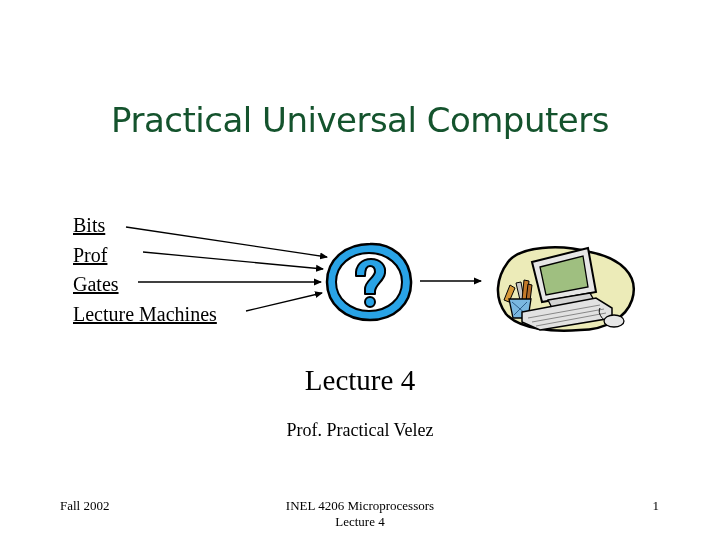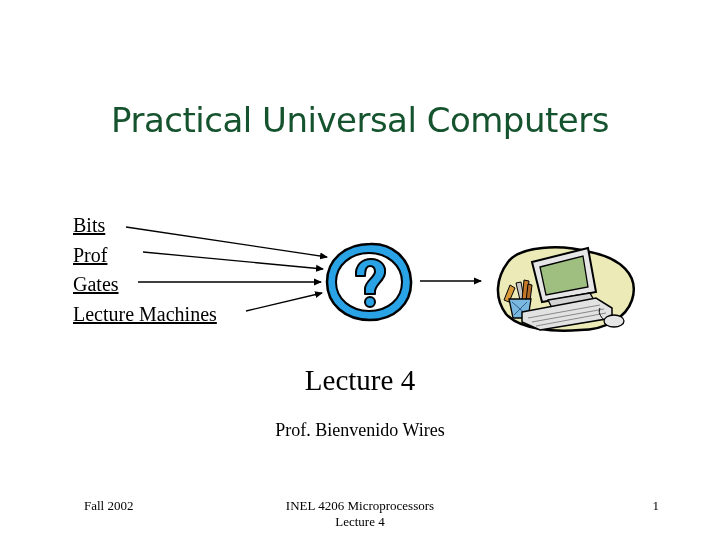--- a/index.html
+++ b/index.html
@@ -16,21 +16,21 @@
     }
     .bullets { position: absolute; left: 73px; top: 211px; font-size: 20px; line-height: 29.5px; text-decoration: underline; }
     .bullets div { white-space: nowrap; }
     .art { position: absolute; left: 0; top: 0; }
     .lecture {
       position: absolute; left: 0; top: 364px; width: 720px; text-align: center; font-size: 29px;
     }
     .prof {
       position: absolute; left: 0; top: 420px; width: 720px; text-align: center; font-size: 18px;
     }
-    .footer-left { position: absolute; left: 60px; top: 498px; font-size: 13px; margin-left: 24px; }
+    .footer-left { position: absolute; left: 60px; top: 498px; font-size: 13px; }
     .footer-center { position: absolute; left: 0; width: 720px; top: 498px; text-align: center; font-size: 13px; line-height: 16px; }
     .footer-right { position: absolute; right: 61px; top: 498px; font-size: 13px; }
   </style>
 </head>
 <body>
 
 <div class="slide">
 
   <div class="title">Practical Universal Computers</div>
 
@@ -91,21 +91,21 @@
 
       <path d="M522,312 L596,298 L612,308 L612,318 L540,330 L522,322 Z" fill="#e2e2e2" stroke="#000" stroke-width="1.5"></path>
       <path d="M528,318 L600,305 M532,322 L604,309 M536,326 L606,313" stroke="#888" stroke-width="1"></path>
 
       <ellipse cx="614" cy="321" rx="10" ry="6" fill="#e6e6e6" stroke="#000" stroke-width="1.3"></ellipse>
       <path d="M604,320 C600,316 598,312 600,308" fill="none" stroke="#000" stroke-width="1"></path>
     </g>
   </svg>
 
   <div class="lecture">Lecture 4</div>
-  <div class="prof">Prof. Bienvenido Wires</div>
+  <div class="prof">Prof. Practical Velez</div>
 
   <div class="footer-left">Fall 2002</div>
   <div class="footer-center">
     <div>INEL 4206 Microprocessors</div>
     <div>Lecture 4</div>
   </div>
   <div class="footer-right">1</div>
 
 </div>
 

